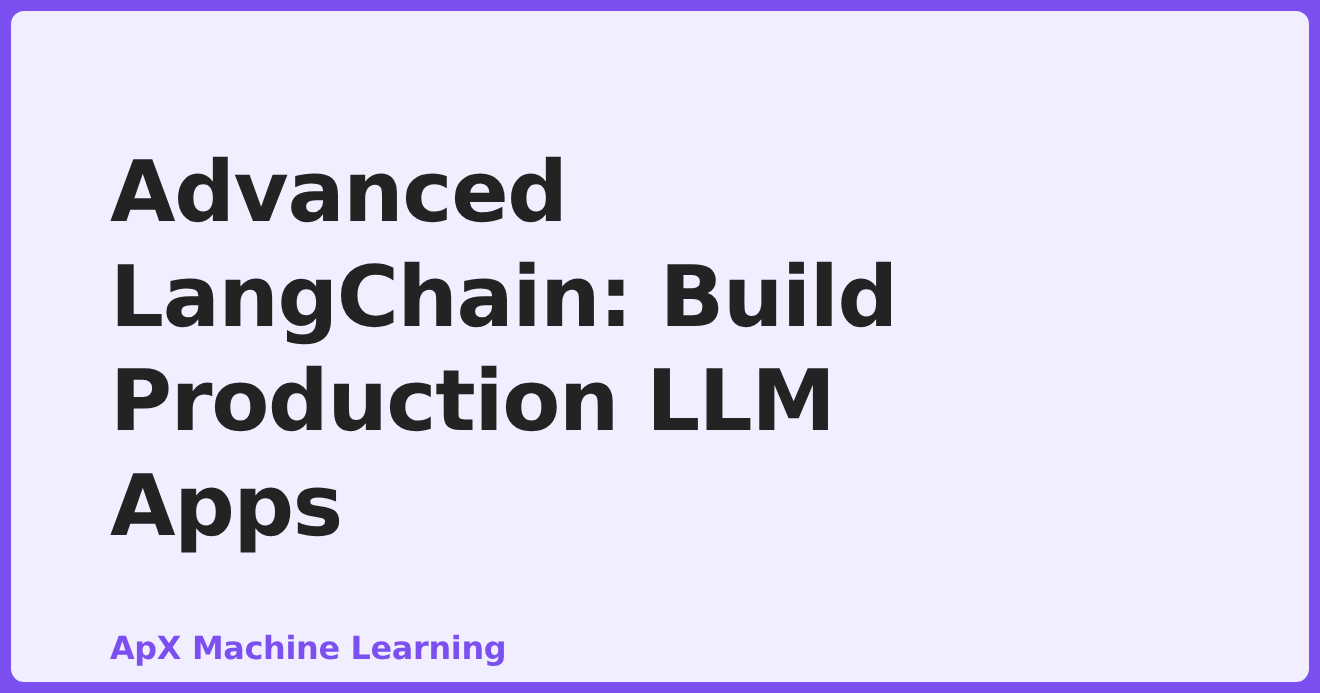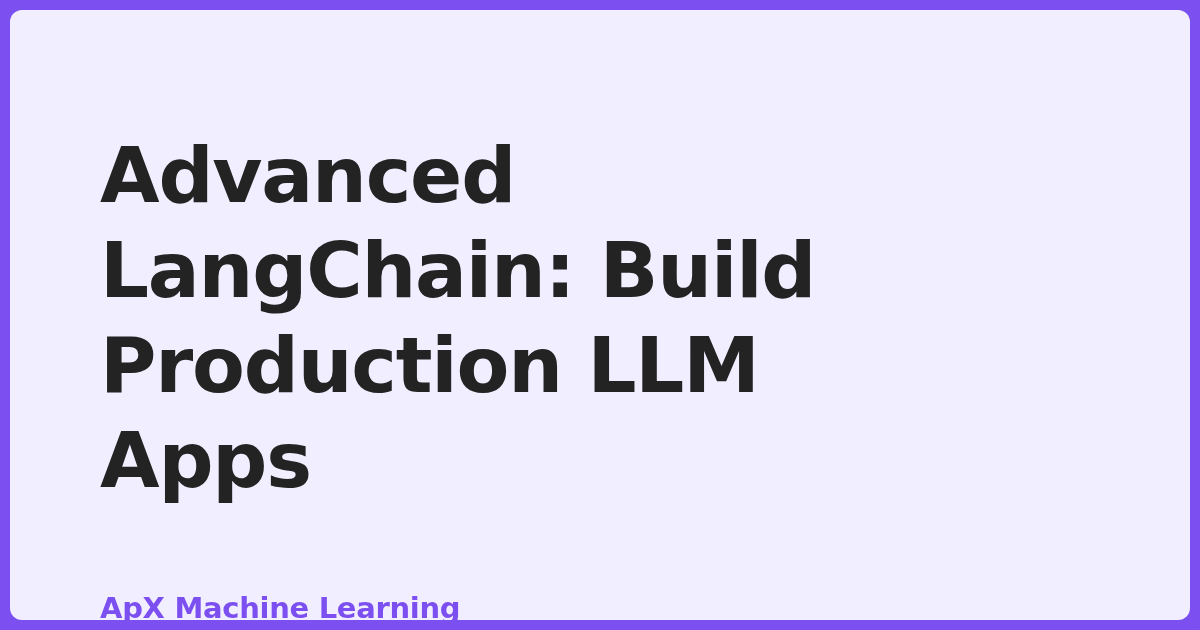--- a/index.html
+++ b/index.html
@@ -46,21 +46,21 @@
     font-weight: bold;
     font-size: 77px;
     line-height: 95px;
     letter-spacing: -1.2px;
     color: #232323;
     max-width: 870px;
     word-wrap: break-word;
   }
 
   .og-subtitle {
-    margin-top: 81px;
+    margin-top: 62px;
     font-family: "DejaVu Sans", sans-serif;
     font-weight: bold;
     font-size: 29px;
     line-height: 38px;
     letter-spacing: -0.3px;
     color: #7c4ff0;
   }
 </style>
 </head>
 <body>

